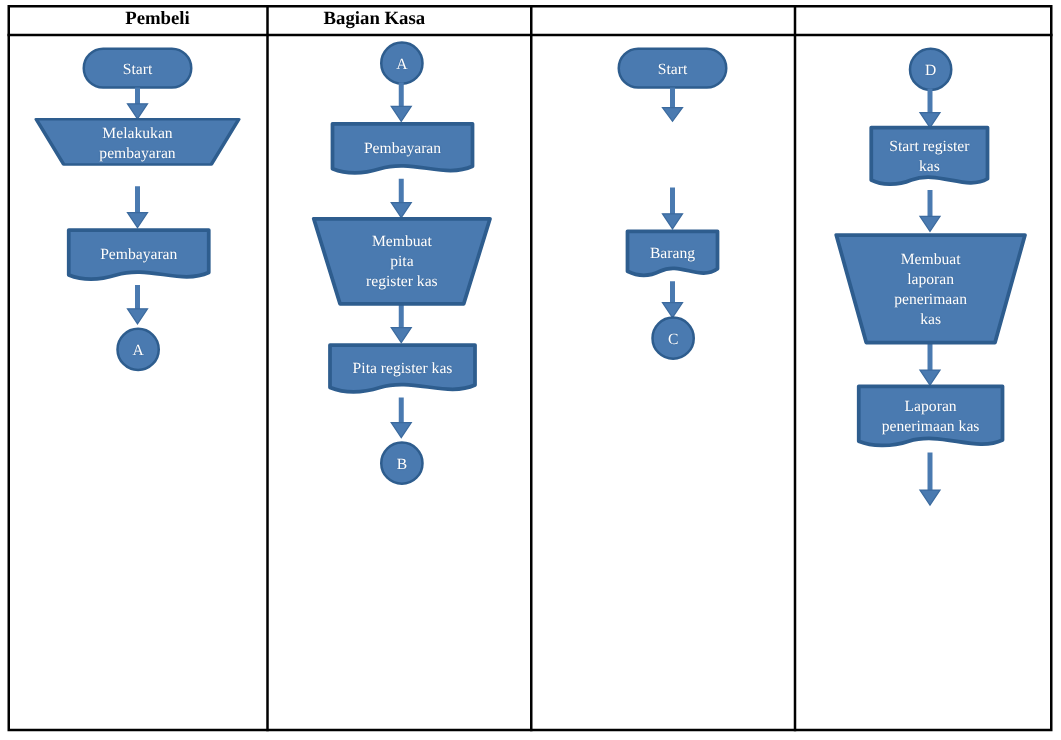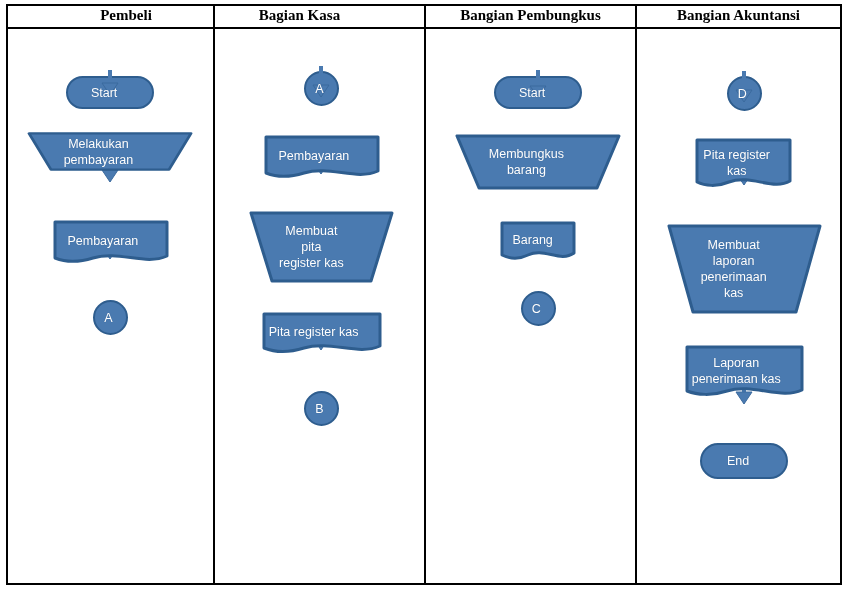--- a/index.html
+++ b/index.html
@@ -59,28 +59,28 @@
     color: #000000;
     letter-spacing: 0px;
     white-space: nowrap;
   }
 
   
   .node {
     position: absolute;
     box-sizing: border-box;
     color: #ffffff;
-    font-family: Liberation Sans, sans-serif;
+    font-family: Liberation Serif, serif;
     font-size: 12.5px;
     line-height: 16px;
     text-align: center;
     display: flex;
     align-items: center;
+    justify-content: center;
     user-select: none;
-    margin-top: 38px;
   }
   .node .label {
     position: relative;
     z-index: 3;
     width: 86%;
     text-align: center;
     white-space: pre-line;
     text-shadow: 0 0 1px rgba(25,55,90,0.35);
   }
 
@@ -131,22 +131,20 @@
 <div id="page">
 
   <div class="frame"></div>
   <div class="header-rule"></div>
   <div class="v-divider" style="left:213px;"></div>
   <div class="v-divider" style="left:424px;"></div>
   <div class="v-divider" style="left:635px;"></div>
 
   <div class="col-header" style="left:8px;  width:236px;">Pembeli</div>
   <div class="col-header" style="left:215px;width:169px;">Bagian Kasa</div>
-  <div class="col-header" style="left:426px;width:209px;">Bangian Pembungkus</div>
-  <div class="col-header" style="left:637px;width:203px;">Bangian Akuntansi</div>
 
   <div class="node terminator" style="left:66px; top:38px; width:88px; height:33px;">
     <span class="label">Start</span>
   </div>
 
   <div class="arrow" style="left:98px; top:70px; width:24px; height:26px;">
     <svg width="24" height="26" viewBox="0 0 24 26">
       <line x1="12" y1="0" x2="12" y2="15" stroke="#4a7ab0" stroke-width="4"></line>
       <polygon points="4,13 20,13 12,25" fill="#4a7ab0" stroke="#3b6a9e" stroke-width="1"></polygon>
     </svg>
@@ -248,27 +246,20 @@
     <span class="label">Start</span>
   </div>
 
   <div class="arrow" style="left:526px; top:70px; width:24px; height:28px;">
     <svg width="24" height="28" viewBox="0 0 24 28">
       <line x1="12" y1="0" x2="12" y2="17" stroke="#4a7ab0" stroke-width="4"></line>
       <polygon points="4,16 20,16 12,27" fill="#4a7ab0" stroke="#3b6a9e" stroke-width="1"></polygon>
     </svg>
   </div>
 
-  <div class="node manual" style="left:455px; top:96px; width:166px; height:56px;">
-    <svg class="shape-svg" viewBox="0 0 166 56" preserveAspectRatio="none">
-      <polygon points="2,2 164,2 142,54 24,54" fill="#4a7ab0" stroke="#2e5d8e" stroke-width="3" stroke-linejoin="round"></polygon>
-    </svg>
-    <span class="label">Membungkus
-barang</span>
-  </div>
 
   <div class="arrow" style="left:526px; top:150px; width:24px; height:34px;">
     <svg width="24" height="34" viewBox="0 0 24 34">
       <line x1="12" y1="0" x2="12" y2="22" stroke="#4a7ab0" stroke-width="4"></line>
       <polygon points="4,21 20,21 12,33" fill="#4a7ab0" stroke="#3b6a9e" stroke-width="1"></polygon>
     </svg>
   </div>
 
   <div class="node document" style="left:500px; top:183px; width:76px; height:44px;">
     <svg class="shape-svg" viewBox="0 0 76 44" preserveAspectRatio="none">
@@ -296,21 +287,21 @@
     <svg width="24" height="32" viewBox="0 0 24 32">
       <line x1="12" y1="0" x2="12" y2="20" stroke="#4a7ab0" stroke-width="4"></line>
       <polygon points="4,19 20,19 12,31" fill="#4a7ab0" stroke="#3b6a9e" stroke-width="1"></polygon>
     </svg>
   </div>
 
   <div class="node document" style="left:695px; top:100px; width:97px; height:56px;">
     <svg class="shape-svg" viewBox="0 0 97 56" preserveAspectRatio="none">
       <path d="M2,2 L95,2 L95,43 C78,53 56,36 34,44 C22,49 10,48 2,44 Z" fill="#4a7ab0" stroke="#2e5d8e" stroke-width="3" stroke-linejoin="round"></path>
     </svg>
-    <span class="label">Pita register
+    <span class="label">Start register
 kas</span>
   </div>
 
   <div class="arrow" style="left:732px; top:152px; width:24px; height:34px;">
     <svg width="24" height="34" viewBox="0 0 24 34">
       <line x1="12" y1="0" x2="12" y2="22" stroke="#4a7ab0" stroke-width="4"></line>
       <polygon points="4,21 20,21 12,33" fill="#4a7ab0" stroke="#3b6a9e" stroke-width="1"></polygon>
     </svg>
   </div>
 
@@ -339,17 +330,14 @@
 penerimaan kas</span>
   </div>
 
   <div class="arrow" style="left:732px; top:362px; width:24px; height:44px;">
     <svg width="24" height="44" viewBox="0 0 24 44">
       <line x1="12" y1="0" x2="12" y2="31" stroke="#4a7ab0" stroke-width="4"></line>
       <polygon points="4,30 20,30 12,42" fill="#4a7ab0" stroke="#3b6a9e" stroke-width="1"></polygon>
     </svg>
   </div>
 
-  <div class="node terminator" style="left:700px; top:405px; width:88px; height:36px;">
-    <span class="label">End</span>
-  </div>
 
 </div>
 
 </body></html>

